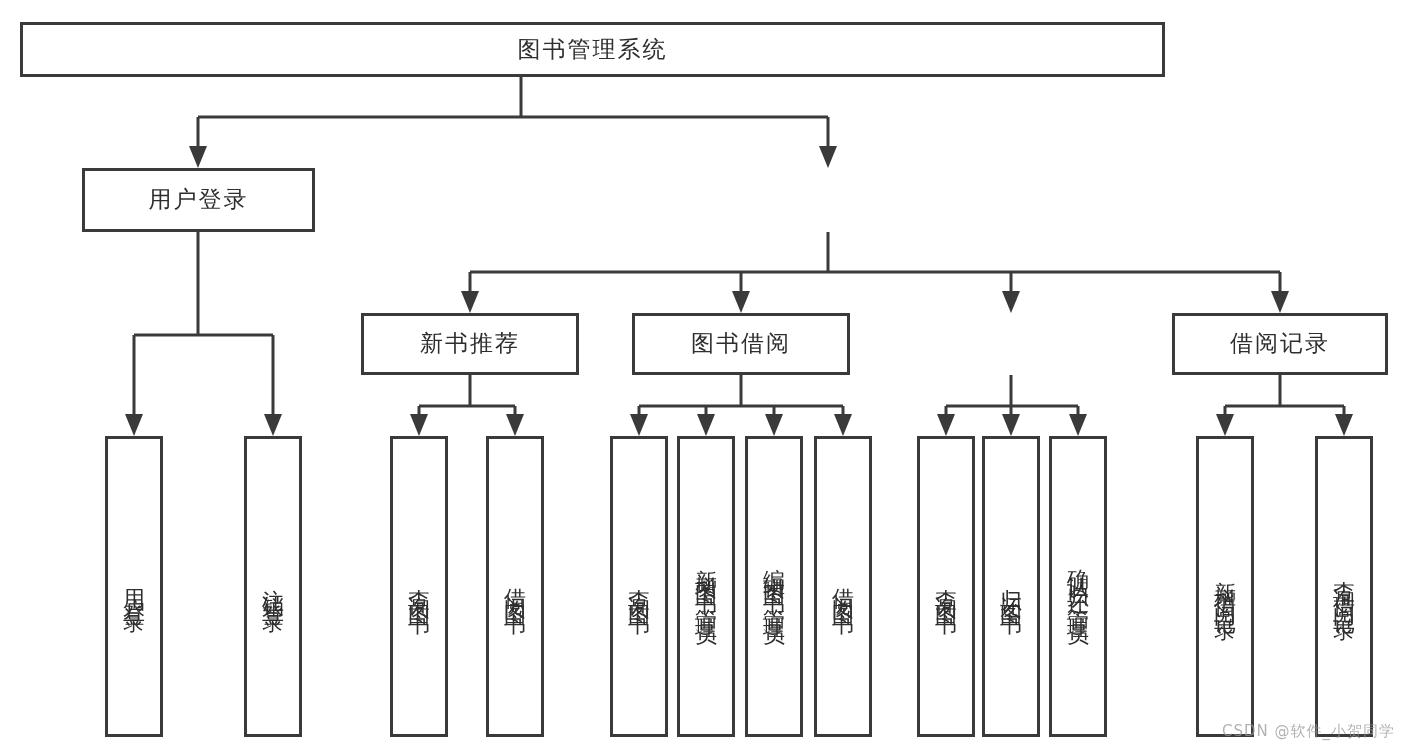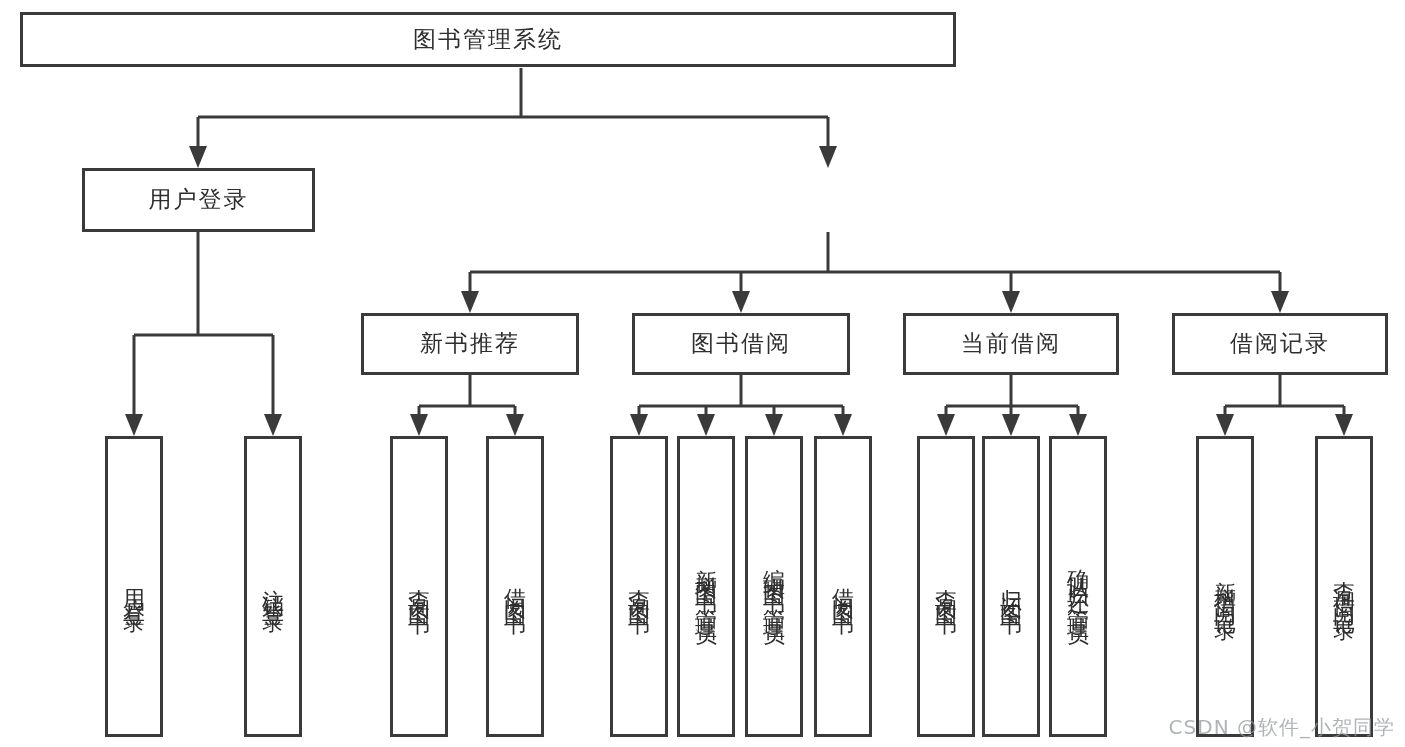--- a/index.html
+++ b/index.html
@@ -34,21 +34,21 @@
     letter-spacing:8px;
     font-size:22px;
     white-space:normal;
     max-height:292px;
     line-height:1.1;
   }
   .watermark{
     position:absolute;
     right:10px;
     bottom:6px;
-    font-size:20px;
+    font-size:15px;
     letter-spacing:1px;
     color:rgba(150,153,158,0.75);
     z-index:3;
     white-space:nowrap;
     margin-left:10px;
   }
 </style>
 </head>
 <body>
 
@@ -87,36 +87,33 @@
       <polygon points="765,414 783,414 774,436"></polygon>
       <polygon points="834,414 852,414 843,436"></polygon>
       <polygon points="937,414 955,414 946,436"></polygon>
       <polygon points="1002,414 1020,414 1011,436"></polygon>
       <polygon points="1069,414 1087,414 1078,436"></polygon>
       <polygon points="1216,414 1234,414 1225,436"></polygon>
       <polygon points="1335,414 1353,414 1344,436"></polygon>
     </g>
   </svg>
 
-  <div class="node" style="left:20px;top:12px;width:936px;height:55px">
+  <div class="node" style="left:20px;top:22px;width:1145px;height:55px">
     <span>图书管理系统</span>
   </div>
 
   <div class="node" style="left:82px;top:168px;width:233px;height:64px">
     <span>用户登录</span>
   </div>
 
   <div class="node" style="left:632px;top:313px;width:218px;height:62px">
     <span>图书借阅</span>
   </div>
   <div class="node" style="left:361px;top:313px;width:218px;height:62px">
     <span>新书推荐</span>
-  </div>
-  <div class="node" style="left:903px;top:313px;width:216px;height:62px">
-    <span>当前借阅</span>
   </div>
   <div class="node" style="left:1172px;top:313px;width:216px;height:62px">
     <span>借阅记录</span>
   </div>
 
   <div class="node v" style="left:105px;top:436px;width:58px;height:301px">
     <span>用户登录</span>
   </div>
   <div class="node v" style="left:244px;top:436px;width:58px;height:301px">
     <span>注销登录</span>

